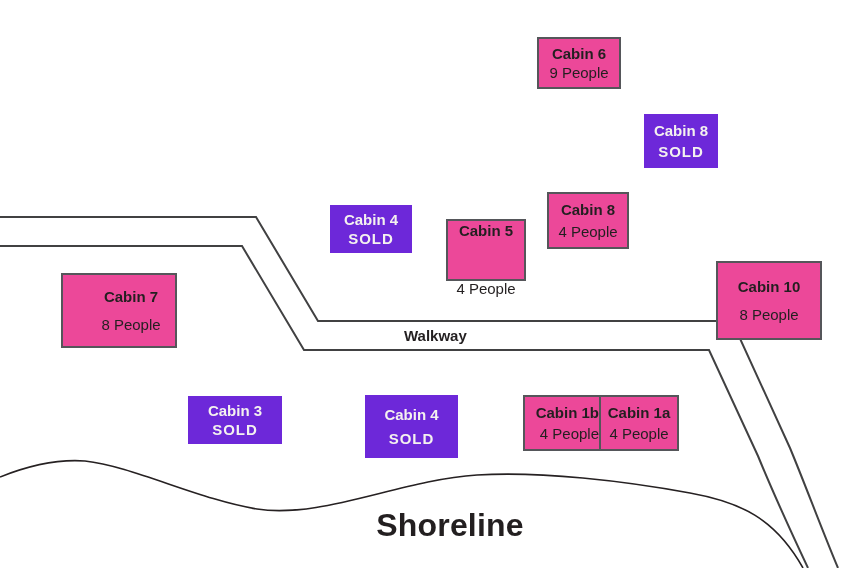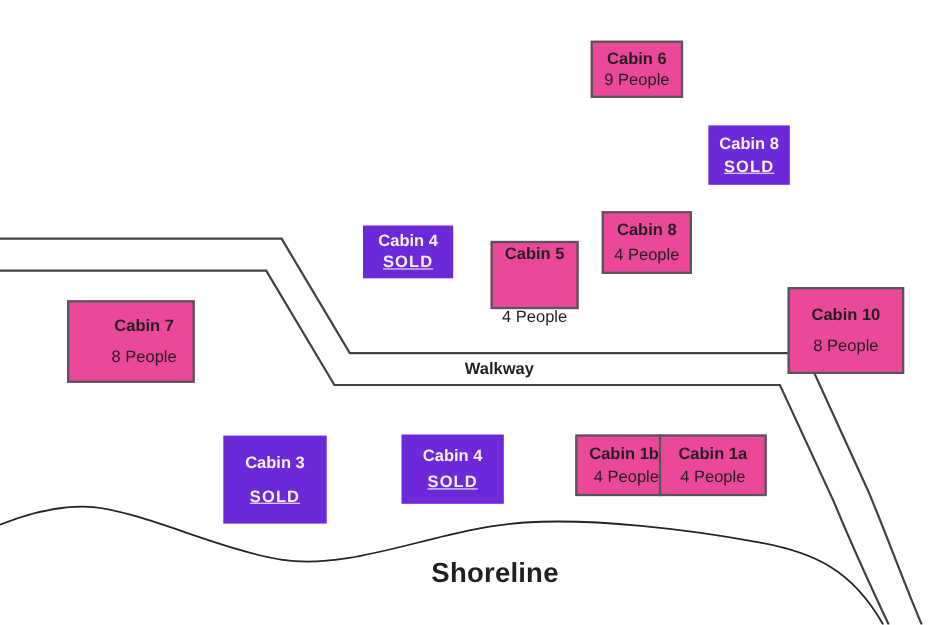--- a/index.html
+++ b/index.html
@@ -16,29 +16,29 @@
     position:absolute;box-sizing:border-box;background:#ec4899;
     border:2px solid #55565a;display:flex;flex-direction:column;
     justify-content:space-evenly;align-items:center;text-align:center;
     padding:2px 0;
   }
   .cabin .cabin-name{font-size:15px;font-weight:bold;color:#231f20;line-height:1;}
   .cabin .cabin-info{font-size:15px;font-weight:400;color:#231f20;line-height:1;}
   .cabin.sold{background:#6d28d9;border:none;}
   .cabin.sold .cabin-name{color:#f4f1ef;}
   .cabin.sold .cabin-info{
-    color:#f4f1ef;font-weight:bold;font-size:15px;letter-spacing:1px;text-decoration:underline;
+    color:#f4f1ef;font-weight:bold;font-size:15px;letter-spacing:1px;
   }
   .walkway-label{
-    position:absolute;left:404px;top:327px;width:100px;text-align:center;
+    position:absolute;left:404px;top:327px;width:100px;
     font-size:15px;font-weight:bold;color:#231f20;
   }
   .shoreline-label{
     position:absolute;left:370px;top:507px;width:160px;text-align:center;
-    font-size:25px;font-weight:bold;color:#231f20;letter-spacing:0.2px;
+    font-size:32px;font-weight:bold;color:#231f20;letter-spacing:0.2px;
   }
 </style>
 </head>
 <body>
 
 <div id="stage">
 
   <svg id="roads" viewBox="0 0 844 568">
     <path d="M 0,217 L 256,217 L 318,321 L 732,321 L 790,448 C 805,484 822,530 838,568" fill="none" stroke="#414142" stroke-width="2"></path>
     <path d="M 0,246 L 242,246 L 304,350 L 709,350 L 758,456 C 772,490 792,534 808,568" fill="none" stroke="#414142" stroke-width="2"></path>
@@ -74,36 +74,36 @@
   <div class="cabin" style="left:716px;top:217px;width:106px;height:79px;margin-top:44px;">
     <div class="cabin-name">Cabin 10</div>
     <div class="cabin-info">8 People</div>
   </div>
 
   <div class="cabin" style="left:61px;top:273px;width:116px;height:75px;padding-left:24px;">
     <div class="cabin-name">Cabin 7</div>
     <div class="cabin-info">8 People</div>
   </div>
 
-  <div class="cabin sold" style="left:203px;top:396px;width:94px;height:80px;">
+  <div class="cabin sold" style="left:188px;top:396px;width:94px;height:48px;">
     <div class="cabin-name">Cabin 3</div>
     <div class="cabin-info">SOLD</div>
   </div>
 
   <div class="cabin sold" style="left:365px;top:395px;width:93px;height:63px;">
     <div class="cabin-name">Cabin 4</div>
     <div class="cabin-info">SOLD</div>
   </div>
 
   <div class="cabin" style="left:523px;top:395px;width:78px;height:56px;align-items:flex-end;">
     <div class="cabin-name">Cabin 1b</div>
     <div class="cabin-info">4 People</div>
   </div>
 
-  <div class="cabin" style="left:599px;top:395px;width:98px;height:56px;">
+  <div class="cabin" style="left:599px;top:395px;width:80px;height:56px;">
     <div class="cabin-name">Cabin 1a</div>
     <div class="cabin-info">4 People</div>
   </div>
 
   <div class="walkway-label">Walkway</div>
   <div class="shoreline-label">Shoreline</div>
 
 </div>
 
 </body></html>

